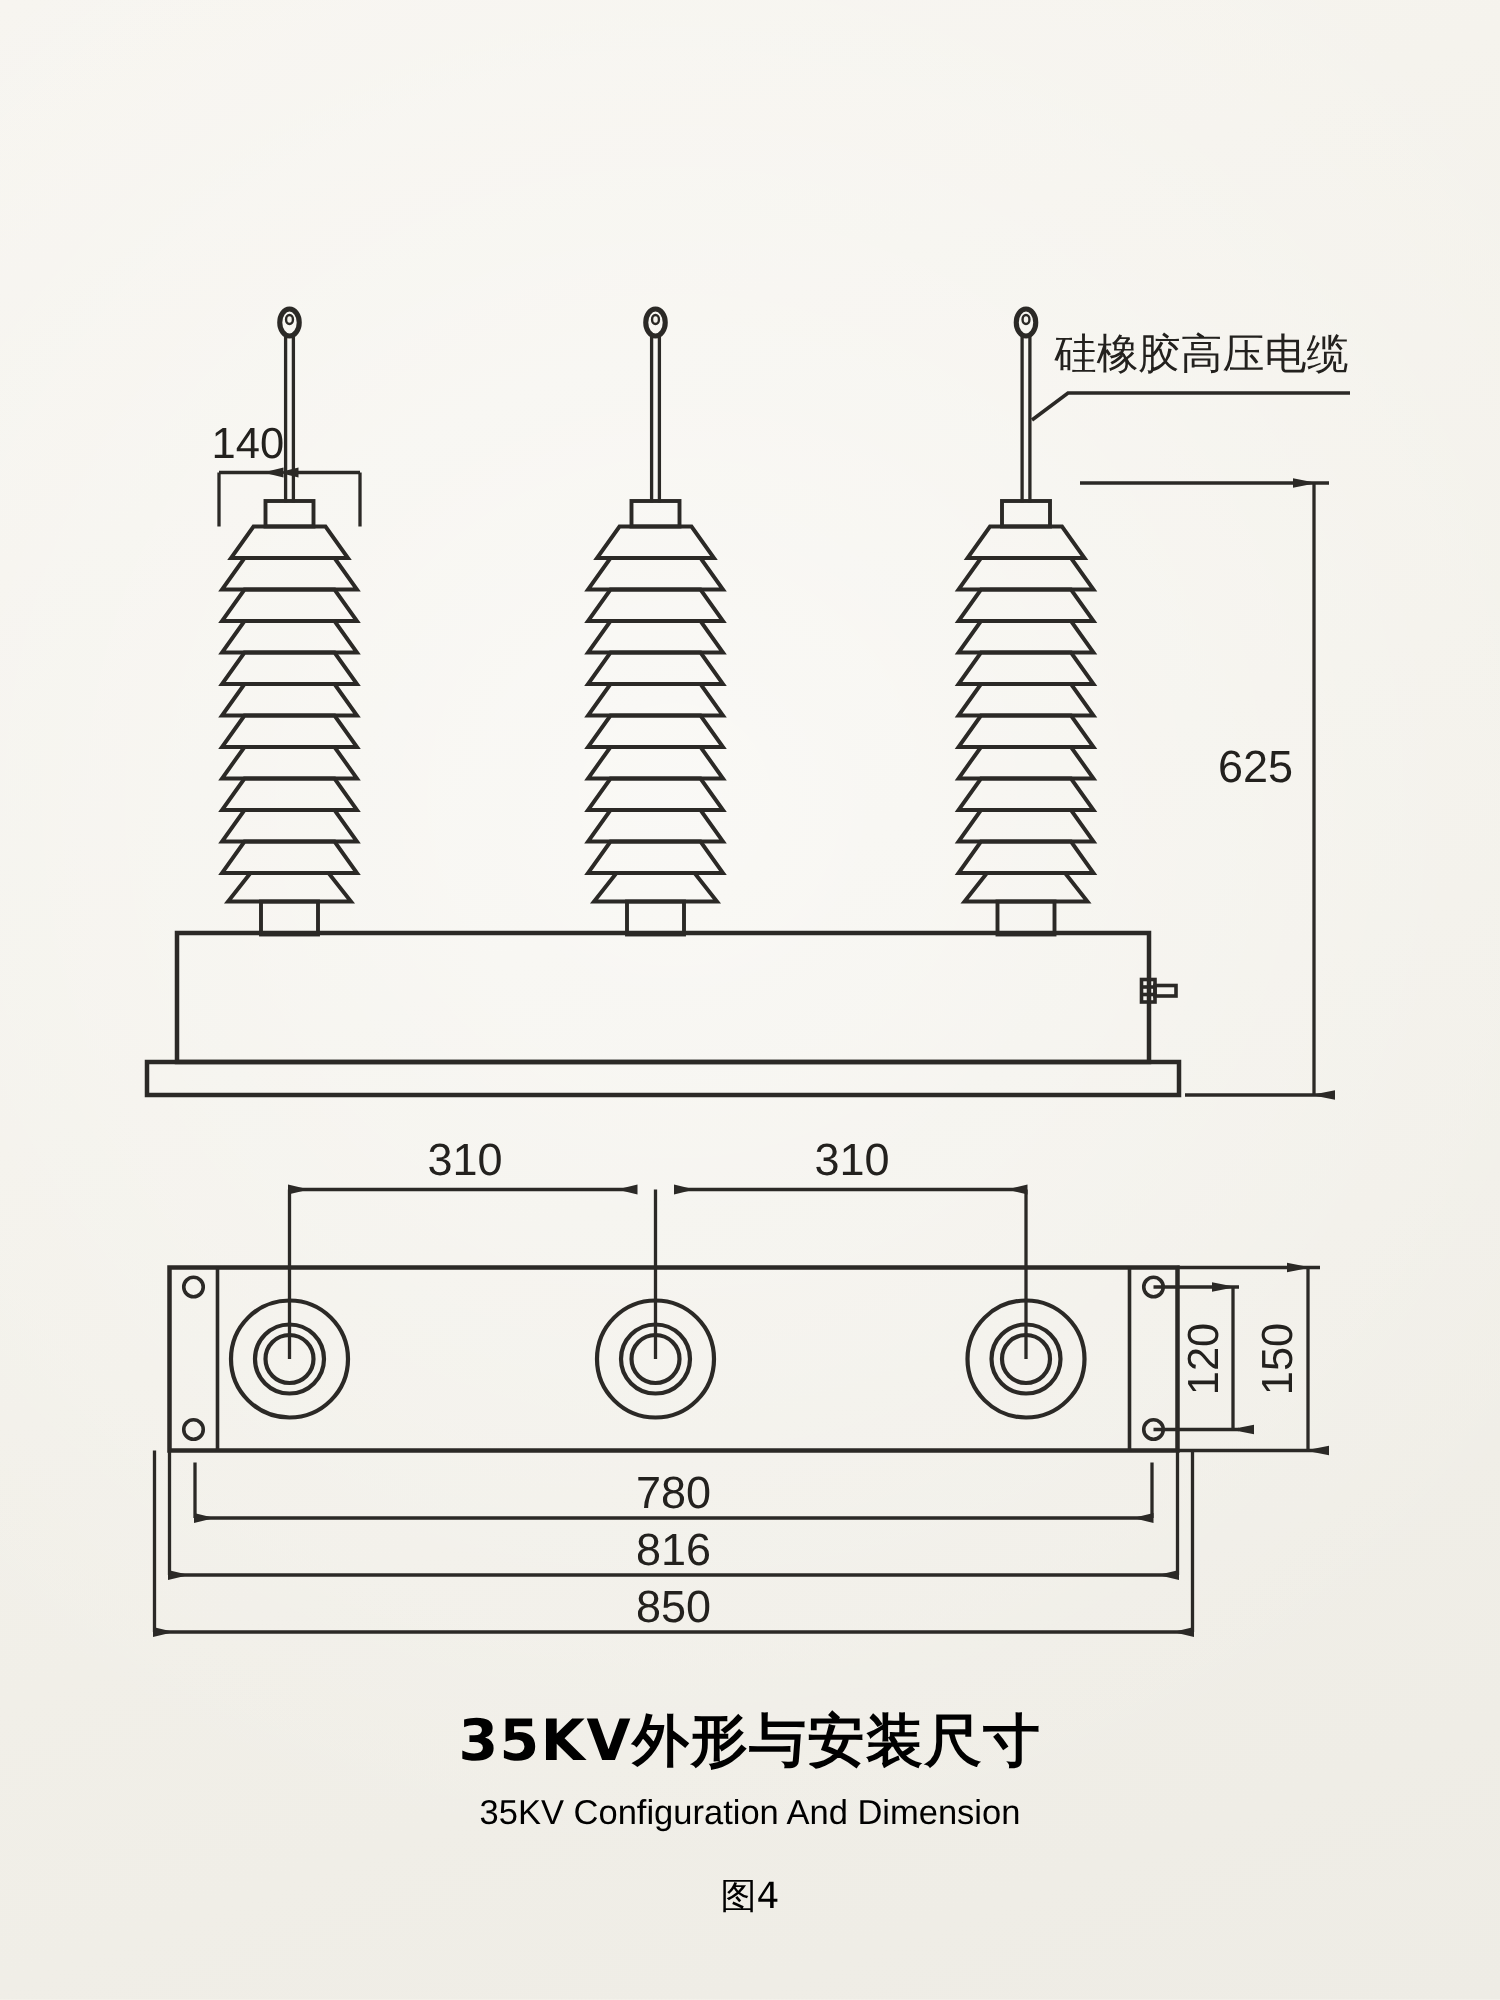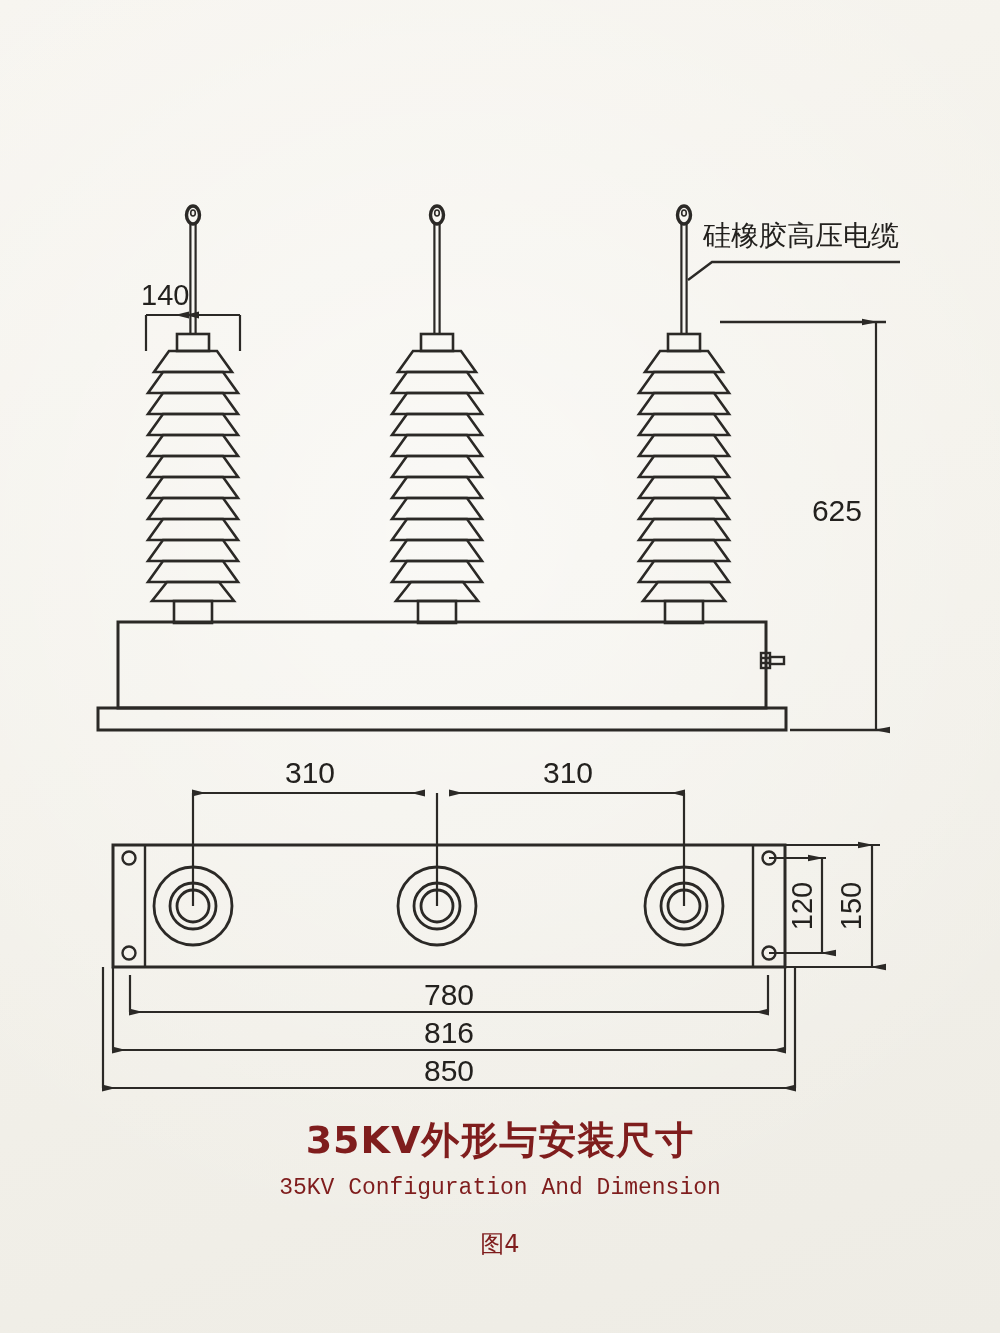--- a/index.html
+++ b/index.html
@@ -28,34 +28,35 @@
     pointer-events: none;
   }
   #drawing {
     position: absolute;
     inset: 0;
   }
   .cap-title {
     position: absolute;
     width: 100%;
     text-align: center;
-    color: #7f1d1d;
+    color: #000000;
+    margin-top: 20px;
   }
   #title-cn {
     top: 1115px;
     font-size: 38px;
     font-weight: 700;
     letter-spacing: 1px;
     font-family: "DejaVu Sans", "Liberation Sans", sans-serif;
   }
   #title-en {
     top: 1175px;
     font-size: 23px;
     font-weight: 400;
-    font-family: Liberation Mono, monospace;
+    font-family: Liberation Sans, sans-serif;
   }
   #figure-no {
     top: 1228px;
     font-size: 24px;
     font-weight: 400;
     font-family: "DejaVu Sans", "Liberation Sans", sans-serif;
   }
   text {
     font-family: "Liberation Sans", sans-serif;
     fill: #23211e;

